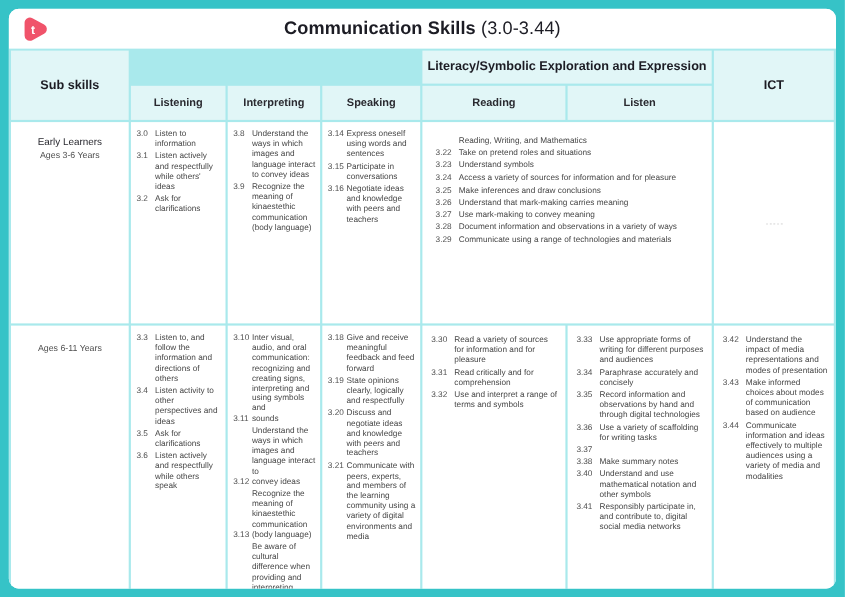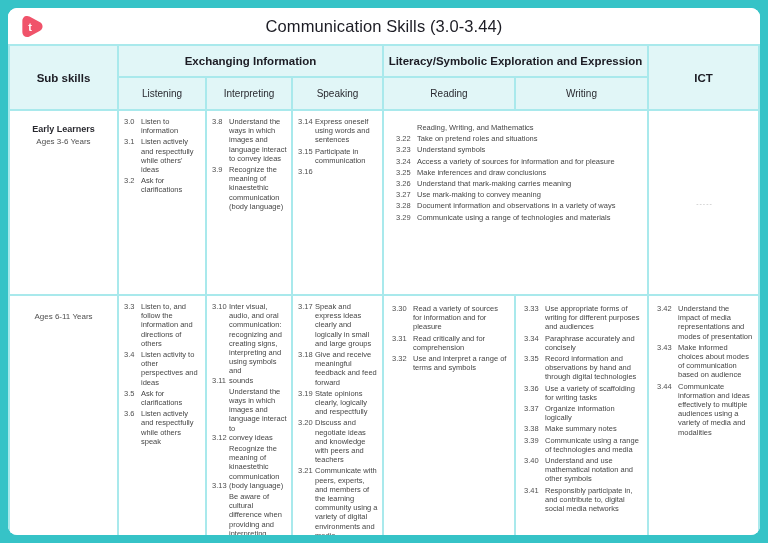--- a/index.html
+++ b/index.html
@@ -21,49 +21,49 @@
   }
   .card{
     width:752px;height:527px;
     background:#fff;border-radius:9px;overflow:hidden;
     display:flex;flex-direction:column;
   }
   
   .titlebar{position:relative;height:36px;flex:0 0 36px;display:flex;align-items:center;justify-content:center;background:#fff}
   .logo{position:absolute;left:10px;top:5px;width:27px;height:27px}
   .page-title{font-size:16.5px;color:var(--ink);letter-spacing:.1px}
-  .page-title .bold{font-weight:normal}
+  .page-title .bold{font-weight:bold}
   
   .grid{
     flex:1;
     background:var(--line);
     padding:2px;
     display:grid;
     grid-template-columns:107px 86px 84px 89px 130px 131px auto;
     grid-template-rows:30px 31px 183px auto;
     gap:2px;
   }
   .cell{background:#fff;overflow:hidden;padding:6px 3px 4px 5px}
   .hcell{
     background:var(--headfill);
     display:flex;align-items:center;justify-content:center;
-    text-align:center;color:var(--ink);padding:2px;
+    text-align:center;color:var(--ink);padding:2px;font-weight:bold;
   }
   .hcell.group{font-weight:bold;font-size:11.5px}
   .hcell.sub{font-size:10px;color:#2a2a30}
   .c-subh{grid-column:1;grid-row:1/3}
   .c-exch{grid-column:2/5;grid-row:1}
   .c-lit {grid-column:5/7;grid-row:1}
   .c-icth{grid-column:7;grid-row:1/3}
   .c-r1{grid-row:3}
   .c-r2{grid-row:4}
   .c-merged{grid-column:5/7}
   
   .labelcell{background:#fff;text-align:center;padding-top:13px;overflow:hidden}
-  .row-title{font-weight:bold;font-size:9px;color:#2a2a30}
+  .row-title{font-weight:normal;font-size:9px;color:#2a2a30}
   .row-sub{font-size:8px;margin-top:3px;color:#4f4f4f}
   
   .item{display:flex;margin-top:2px;font-size:7.5px;line-height:9.2px}
   .item:first-child{margin-top:0}
   .item.tight{margin-top:0}
   .num{flex:0 0 17px;color:#4f4f4f}
   .txt{flex:1;padding-right:1px}
   .wide .num{flex:0 0 21px}
   
   .dashcell{display:flex;align-items:center;justify-content:center}
@@ -81,29 +81,28 @@
     </svg>
     <div class="page-title">
       <span class="bold">Communication Skills</span>
       <span>(3.0-3.44)</span>
     </div>
   </div>
 
   <div class="grid">
 
     <div class="hcell group c-subh">Sub skills</div>
-    <div class="hcell group c-exch">Exchanging Information</div>
     <div class="hcell group c-lit">Literacy/Symbolic Exploration and Expression</div>
     <div class="hcell group c-icth">ICT</div>
 
     <div class="hcell sub" style="grid-column:2;grid-row:2">Listening</div>
     <div class="hcell sub" style="grid-column:3;grid-row:2">Interpreting</div>
     <div class="hcell sub" style="grid-column:4;grid-row:2">Speaking</div>
     <div class="hcell sub" style="grid-column:5;grid-row:2">Reading</div>
-    <div class="hcell sub" style="grid-column:6;grid-row:2">Writing</div>
+    <div class="hcell sub" style="grid-column:6;grid-row:2">Listen</div>
 
     <div class="labelcell c-r1" style="grid-column:1">
       <div class="row-title">Early Learners</div>
       <div class="row-sub">Ages 3-6 Years</div>
     </div>
     <div class="cell c-r1" style="grid-column:2">
         <div class="item">
           <span class="num">3.0</span>
           <span class="txt">Listen to information</span>
         </div>
@@ -126,24 +125,25 @@
           <span class="txt">Recognize the meaning of kinaestethic communication (body language)</span>
         </div>
       </div>
     <div class="cell c-r1" style="grid-column:4">
         <div class="item">
           <span class="num">3.14</span>
           <span class="txt">Express oneself using words and sentences</span>
         </div>
         <div class="item">
           <span class="num">3.15</span>
-          <span class="txt">Participate in communication</span>
+          <span class="txt">Participate in conversations</span>
         </div>
         <div class="item">
           <span class="num">3.16</span>
+          <span class="txt">Negotiate ideas and knowledge with peers and teachers</span>
         </div>
       </div>
     <div class="cell c-r1 c-merged wide" style="padding:12px 8px 16px 12px">
         <div class="item">
           <span class="num"></span>
           <span class="txt">Reading, Writing, and Mathematics</span>
         </div>
         <div class="item">
           <span class="num">3.22</span>
           <span class="txt">Take on pretend roles and situations</span>
@@ -228,24 +228,20 @@
           <span class="num">3.13</span>
           <span class="txt">(body language)</span>
         </div>
         <div class="item">
           <span class="num"></span>
           <span class="txt">Be aware of cultural difference when providing and interpreting communication</span>
         </div>
       </div>
     <div class="cell c-r2" style="grid-column:4">
         <div class="item">
-          <span class="num">3.17</span>
-          <span class="txt">Speak and express ideas clearly and logically in small and large groups</span>
-        </div>
-        <div class="item">
           <span class="num">3.18</span>
           <span class="txt">Give and receive meaningful feedback and feed forward</span>
         </div>
         <div class="item">
           <span class="num">3.19</span>
           <span class="txt">State opinions clearly, logically and respectfully</span>
         </div>
         <div class="item">
           <span class="num">3.20</span>
           <span class="txt">Discuss and negotiate ideas and knowledge with peers and teachers</span>
@@ -281,31 +277,26 @@
         <div class="item">
           <span class="num">3.35</span>
           <span class="txt">Record information and observations by hand and through digital technologies</span>
         </div>
         <div class="item">
           <span class="num">3.36</span>
           <span class="txt">Use a variety of scaffolding for writing tasks</span>
         </div>
         <div class="item">
           <span class="num">3.37</span>
-          <span class="txt">Organize information logically</span>
         </div>
         <div class="item">
           <span class="num">3.38</span>
           <span class="txt">Make summary notes</span>
         </div>
         <div class="item">
-          <span class="num">3.39</span>
-          <span class="txt">Communicate using a range of technologies and media</span>
-        </div>
-        <div class="item">
           <span class="num">3.40</span>
           <span class="txt">Understand and use mathematical notation and other symbols</span>
         </div>
         <div class="item">
           <span class="num">3.41</span>
           <span class="txt">Responsibly participate in, and contribute to, digital social media networks</span>
         </div>
       </div>
     <div class="cell c-r2 wide" style="grid-column:7;padding:8px 4px 6px 8px">
         <div class="item">

